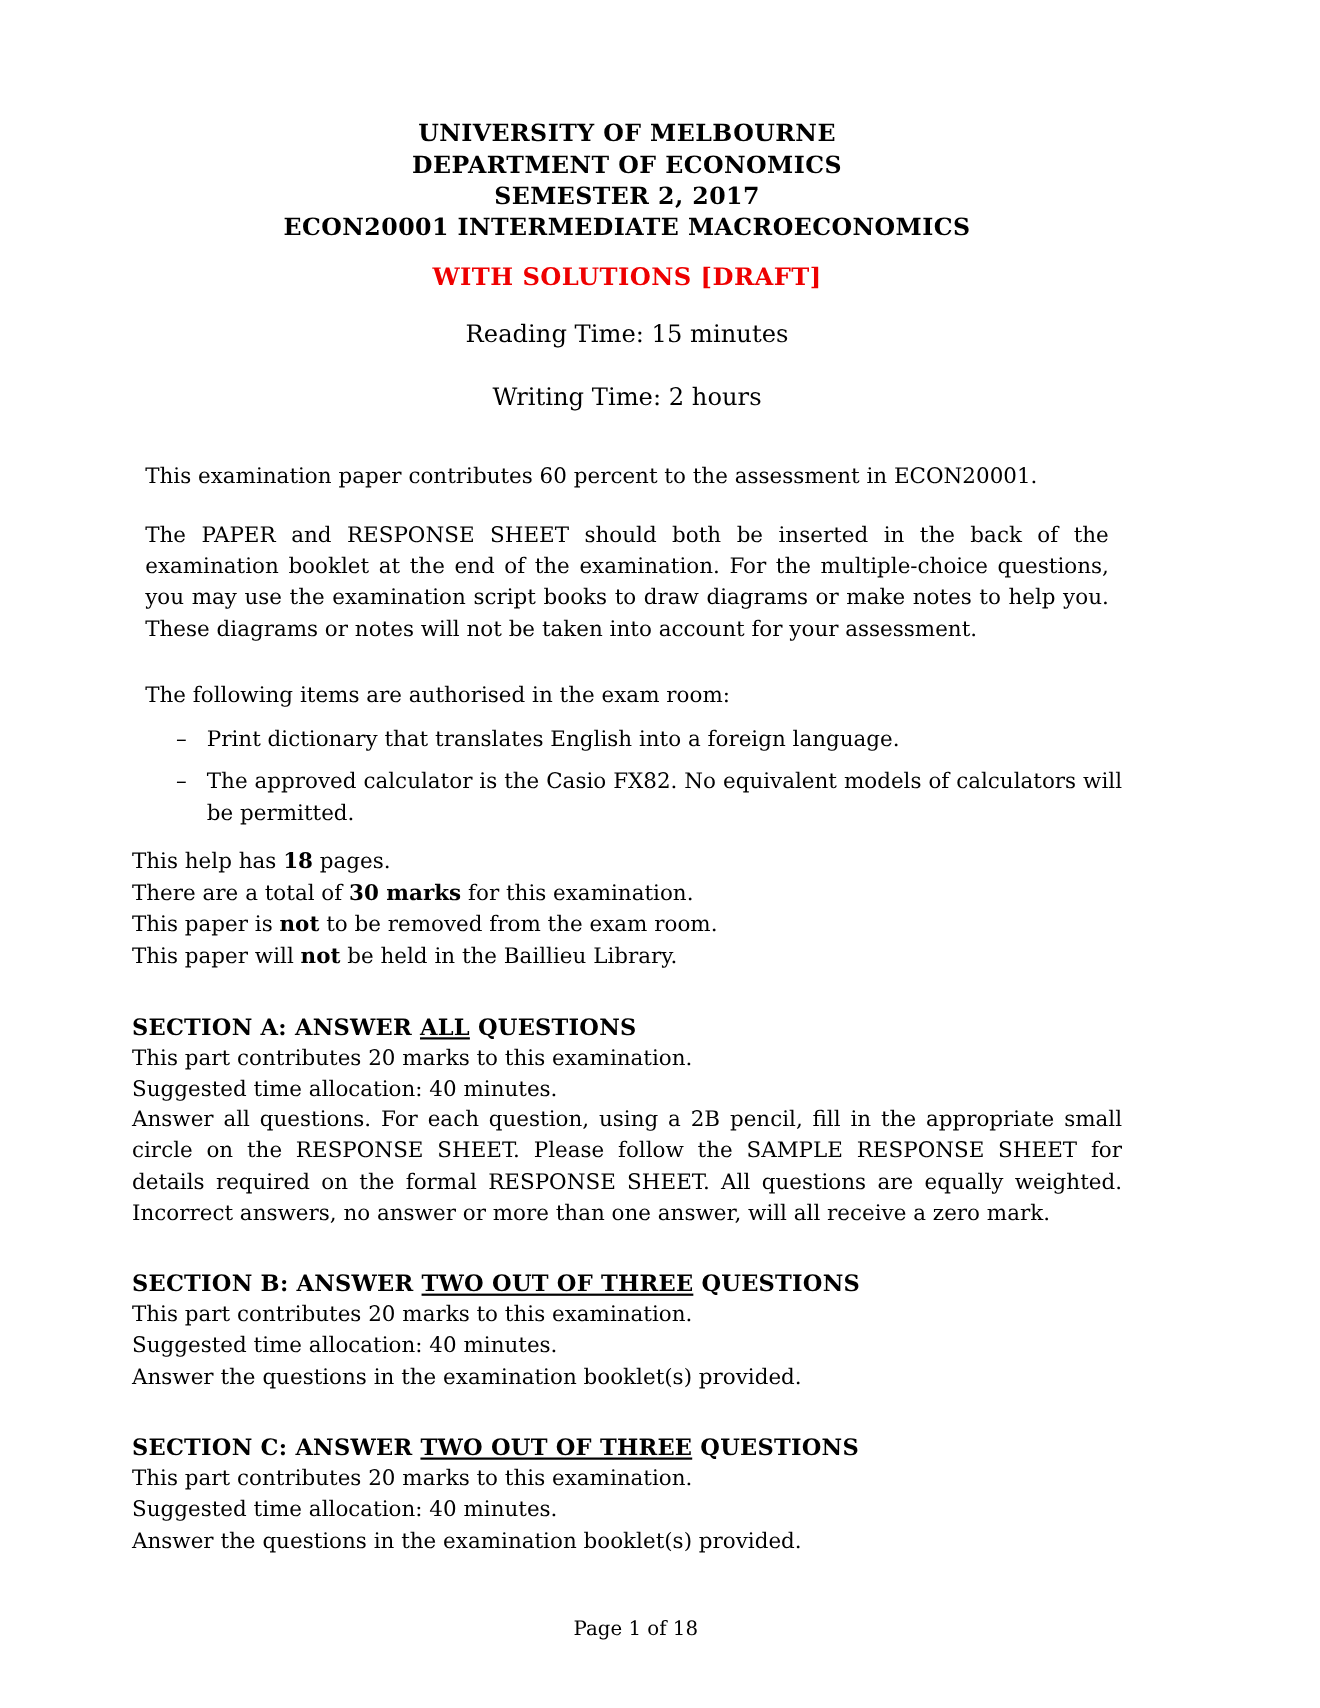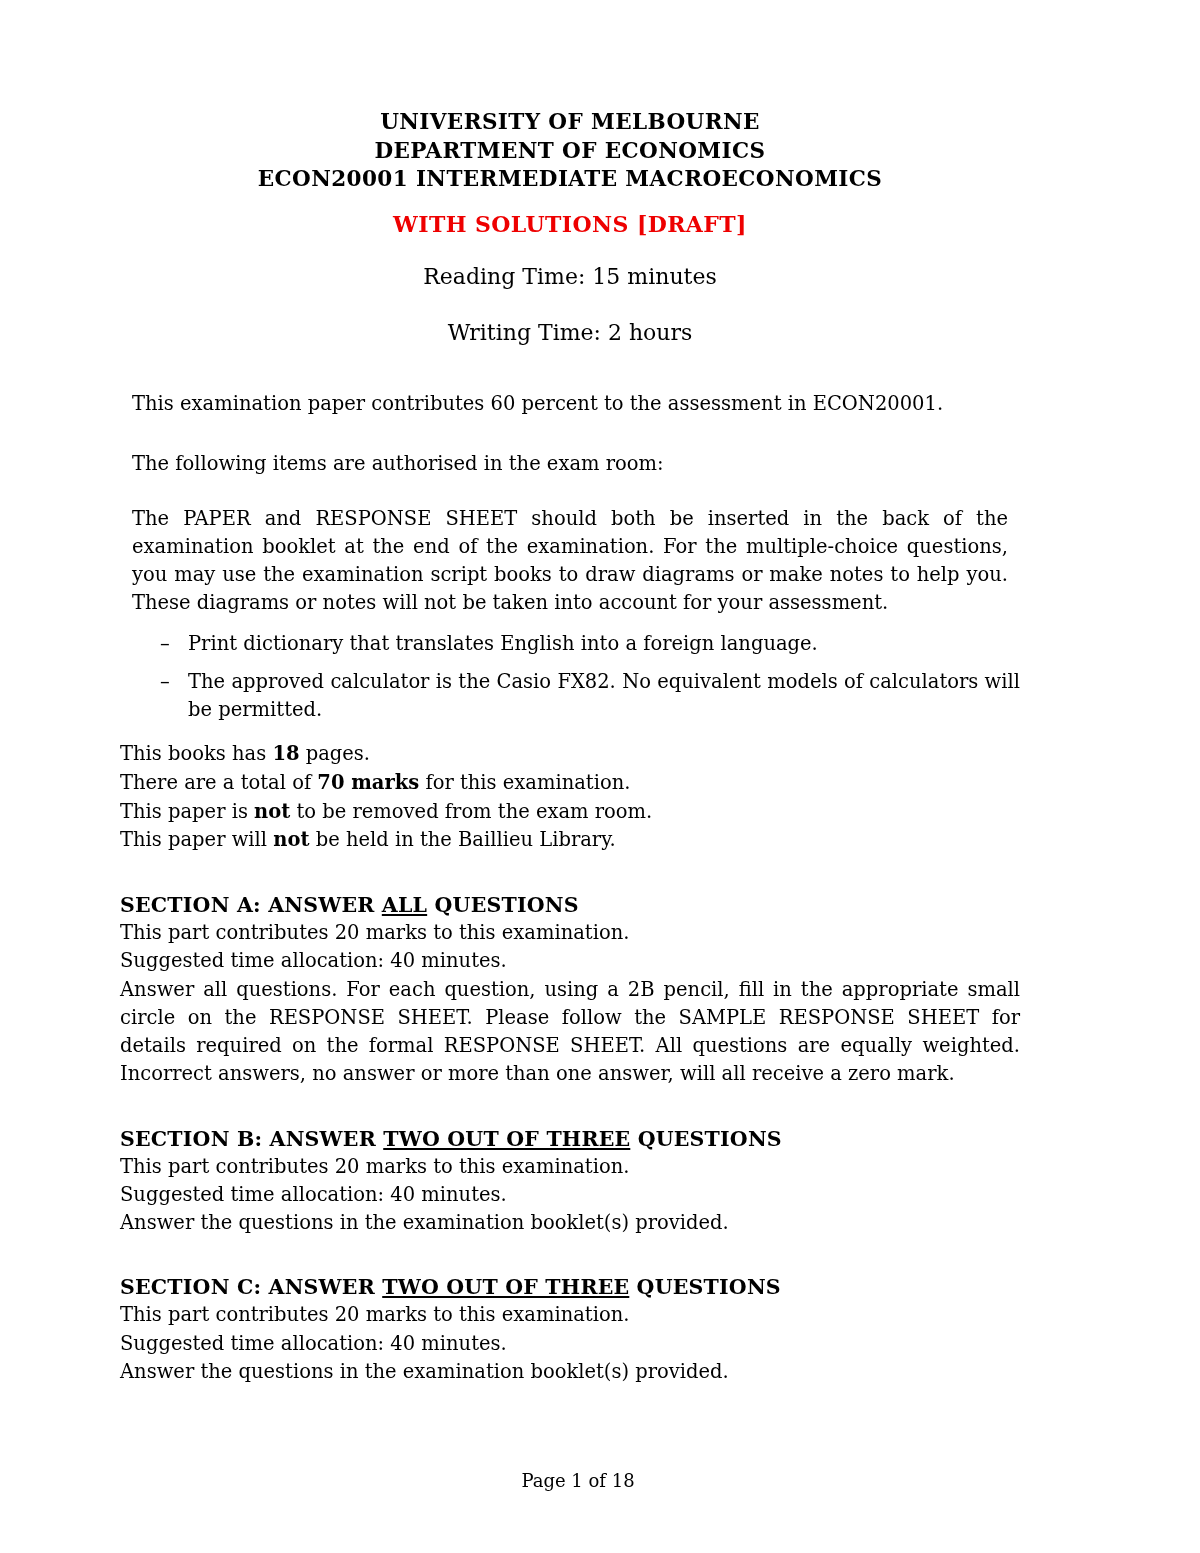--- a/index.html
+++ b/index.html
@@ -105,42 +105,43 @@
   }
 </style>
 </head>
 <body>
 
 <div class="page">
 
   <div class="center hdr">
     <div class="hdr-line">UNIVERSITY OF MELBOURNE</div>
     <div class="hdr-line">DEPARTMENT OF ECONOMICS</div>
+    <div class="hdr-line">SEMESTER 2, 2017</div>
     <div class="hdr-line">ECON20001 INTERMEDIATE MACROECONOMICS</div>
   </div>
 
   <div class="center solutions">WITH SOLUTIONS [DRAFT]</div>
 
   <div class="center times">Reading Time: 15 minutes</div>
   <div class="center times second">Writing Time:   2 hours</div>
 
   <p class="body-text p-contrib">This examination paper contributes 60 percent to the assessment in ECON20001.</p>
 
+  <p class="body-text p-paper">The PAPER and RESPONSE SHEET should both be inserted in the back of the examination booklet at the end of the examination.  For the multiple-choice questions, you may use the examination script books to draw diagrams or make notes to help you. These diagrams or notes will not be taken into account for your assessment.</p>
+
   <p class="body-text p-auth">The following items are authorised in the exam room:</p>
-
-  <p class="body-text p-paper">The PAPER and RESPONSE SHEET should both be inserted in the back of the examination booklet at the end of the examination.  For the multiple-choice questions, you may use the examination script books to draw diagrams or make notes to help you. These diagrams or notes will not be taken into account for your assessment.</p>
 
   <ul class="items">
     <li><span class="dash">–</span><span>Print dictionary that translates English into a foreign language.</span></li>
     <li><span class="dash">–</span><span>The approved calculator is the Casio FX82.  No equivalent models of calculators will be permitted.</span></li>
   </ul>
 
   <div class="facts">
-    <div><span>This books has </span><b class="bold">18</b><span> pages.</span></div>
-    <div><span>There are a total of </span><b class="bold">70 marks</b><span> for this examination.</span></div>
+    <div><span>This help has </span><b class="bold">18</b><span> pages.</span></div>
+    <div><span>There are a total of </span><b class="bold">30 marks</b><span> for this examination.</span></div>
     <div><span>This paper is </span><b class="bold">not</b><span> to be removed from the exam room.</span></div>
     <div><span>This paper will </span><b class="bold">not</b><span> be held in the Baillieu Library.</span></div>
   </div>
 
   <div class="section-head"><span>SECTION A: ANSWER </span><span class="u">ALL</span><span> QUESTIONS</span></div>
   <div class="section-body">
     <span class="ln">This part contributes 20 marks to this examination.</span>
     <span class="ln">Suggested time allocation: 40 minutes.</span>
     <span>Answer all questions. For each question, using a 2B pencil, fill in the appropriate small circle on the RESPONSE SHEET. Please follow the SAMPLE RESPONSE SHEET for details required on the formal RESPONSE SHEET. All questions are equally weighted.  Incorrect answers, no answer or more than one answer, will all receive a zero mark.</span>
   </div>

